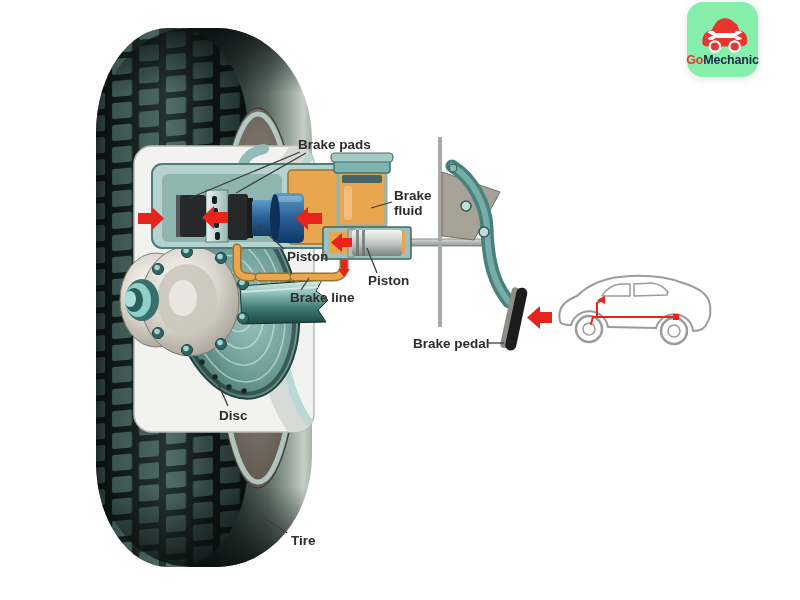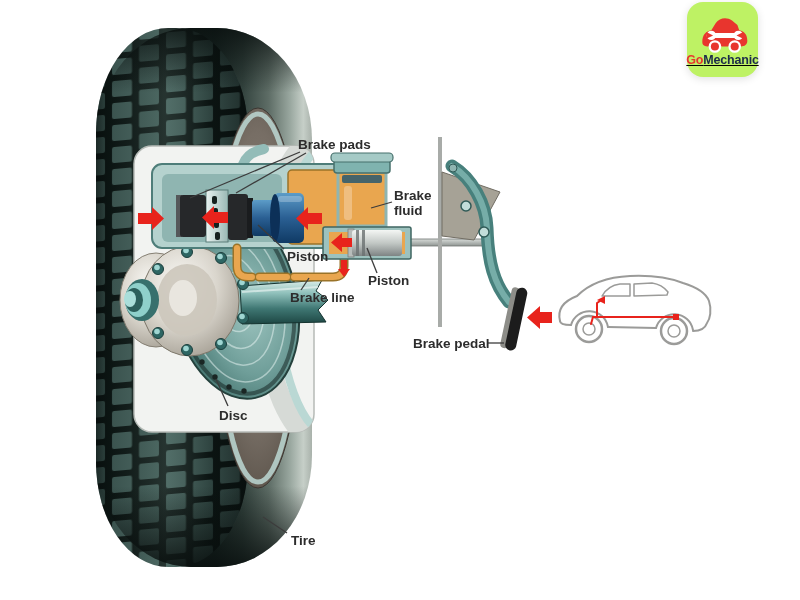--- a/index.html
+++ b/index.html
@@ -1,22 +1,22 @@
 <!DOCTYPE html>
 <html><head>
 <meta charset="utf-8">
 <style>
   html,body{margin:0;padding:0;background:#ffffff;}
   .stage{position:relative;width:800px;height:600px;background:#ffffff;overflow:hidden;
          font-family:"Liberation Sans",sans-serif;}
   svg text{font-family:"Liberation Sans",sans-serif;font-size:13.5px;font-weight:600;fill:#2c2c2c;}
   .leader{stroke:#3c3c3c;stroke-width:1.3;fill:none;}
-  .logo-card{position:absolute;left:687px;top:2px;width:71px;height:75px;background:#bef264;
+  .logo-card{position:absolute;left:687px;top:2px;width:71px;height:75px;background:#86efac;
              border-radius:16px;box-shadow:0 2px 8px rgba(0,0,0,0.12);display:flex;flex-direction:column;
-             align-items:center;justify-content:center;gap:1px;text-decoration:underline;}
+             align-items:center;justify-content:center;gap:1px;}
   .logo-text{font-size:12.5px;font-weight:bold;letter-spacing:-0.2px;line-height:1;}
   .logo-text .go{color:#e8352e;}
   .logo-text .mech{color:#1b2a4a;}
 </style>
 </head>
 <body>
 
 <div class="stage">
 <svg width="800" height="600" viewBox="0 0 800 600">
   <defs>

